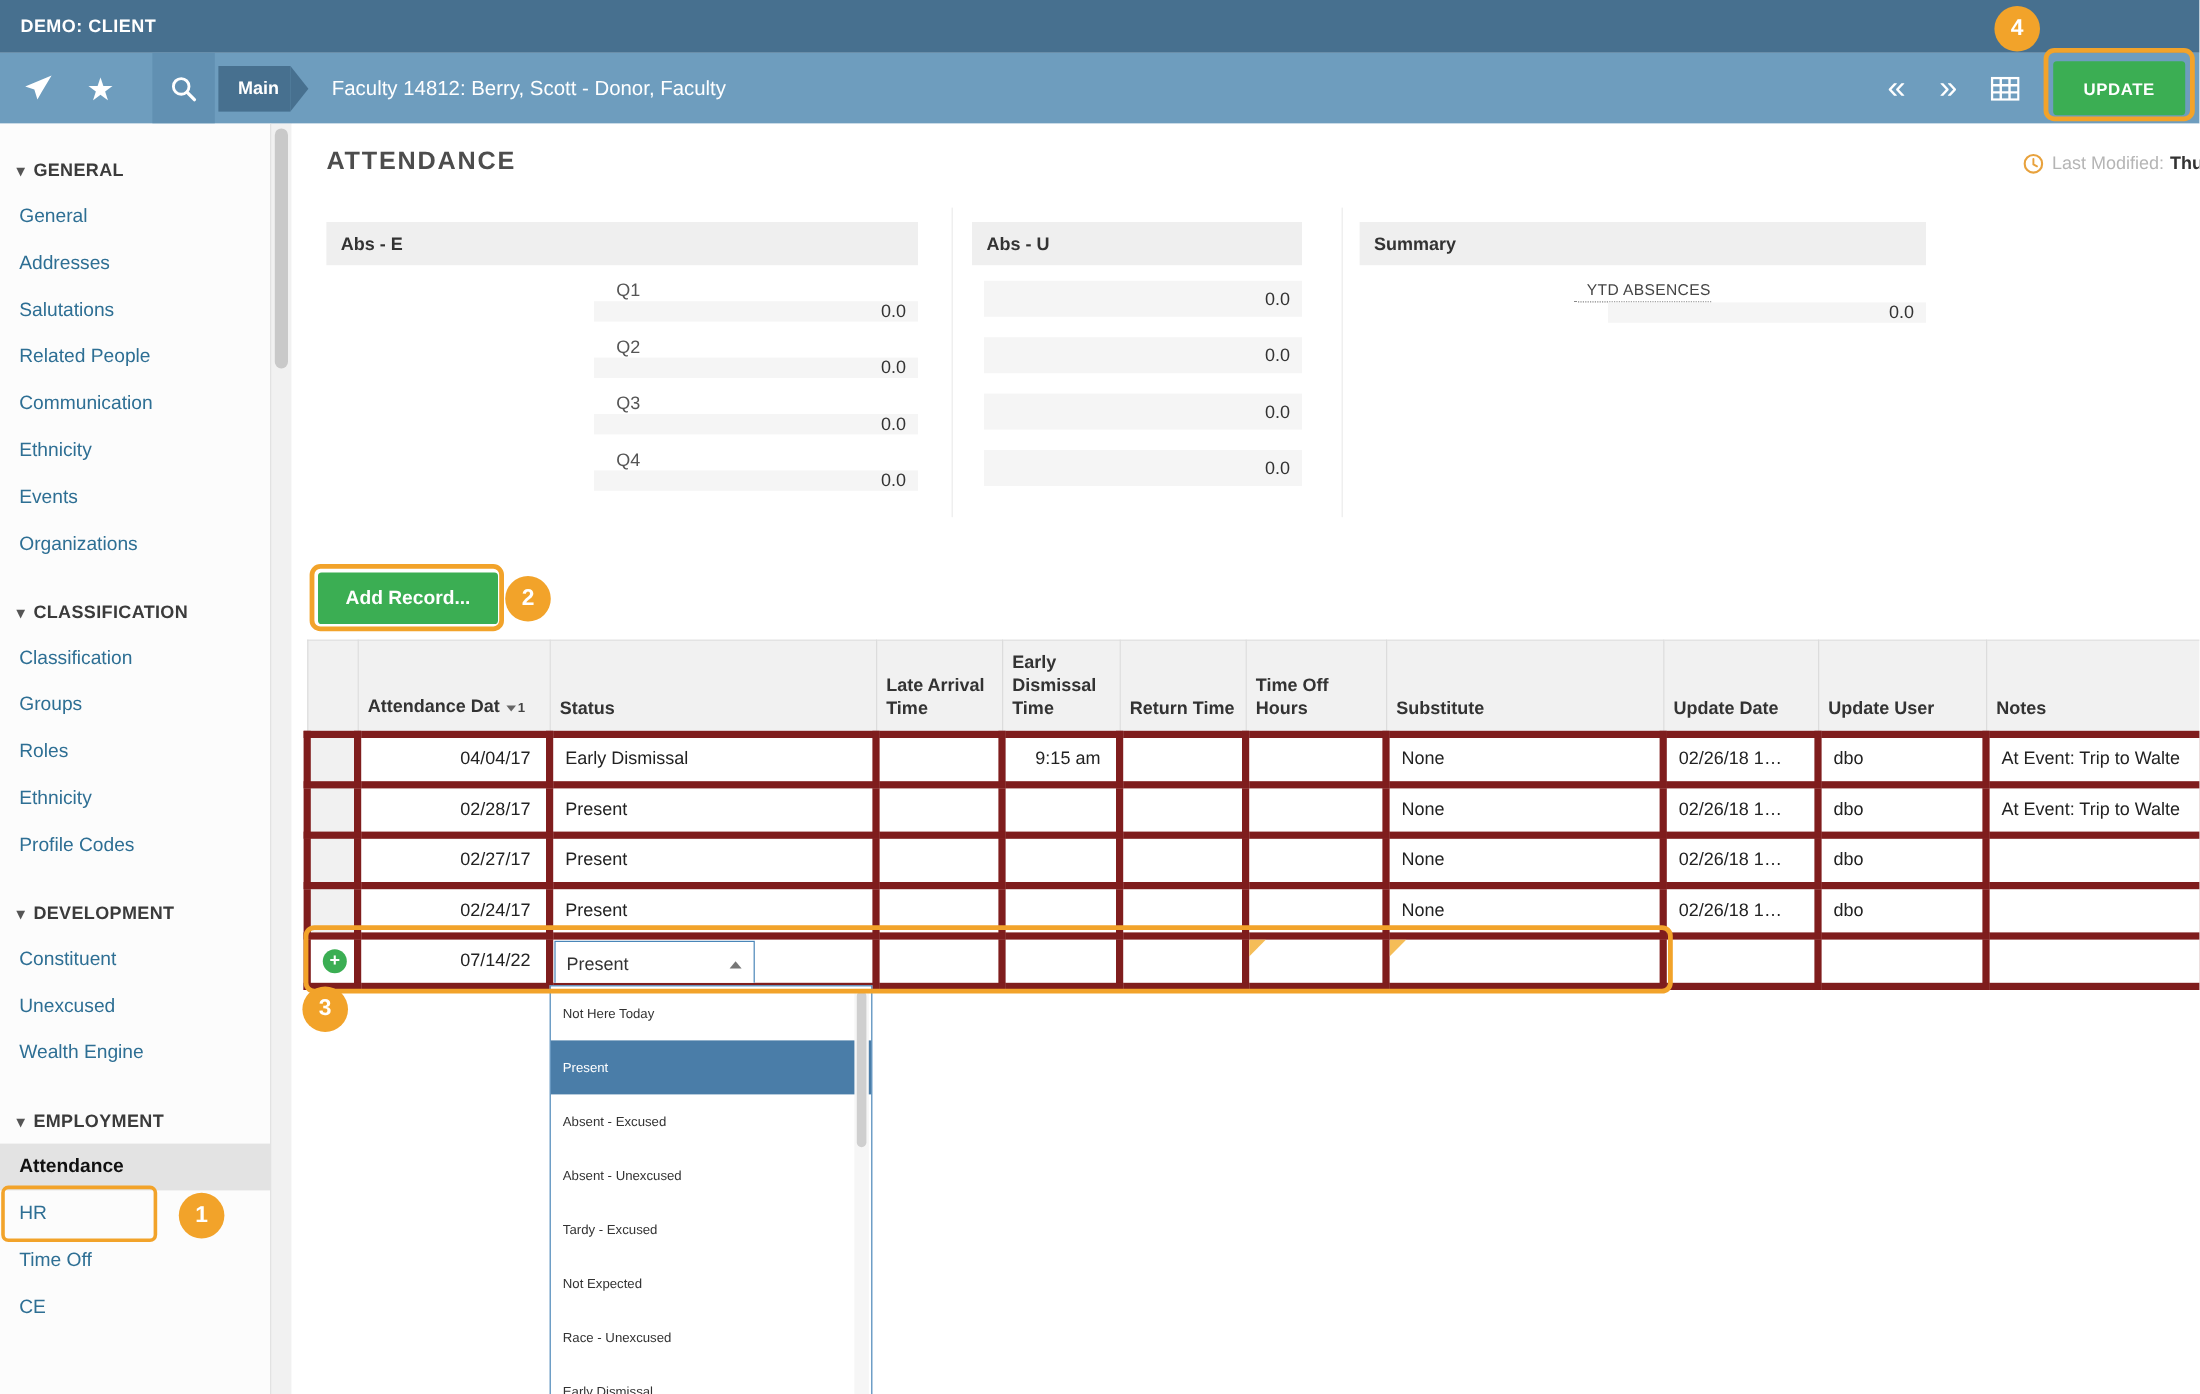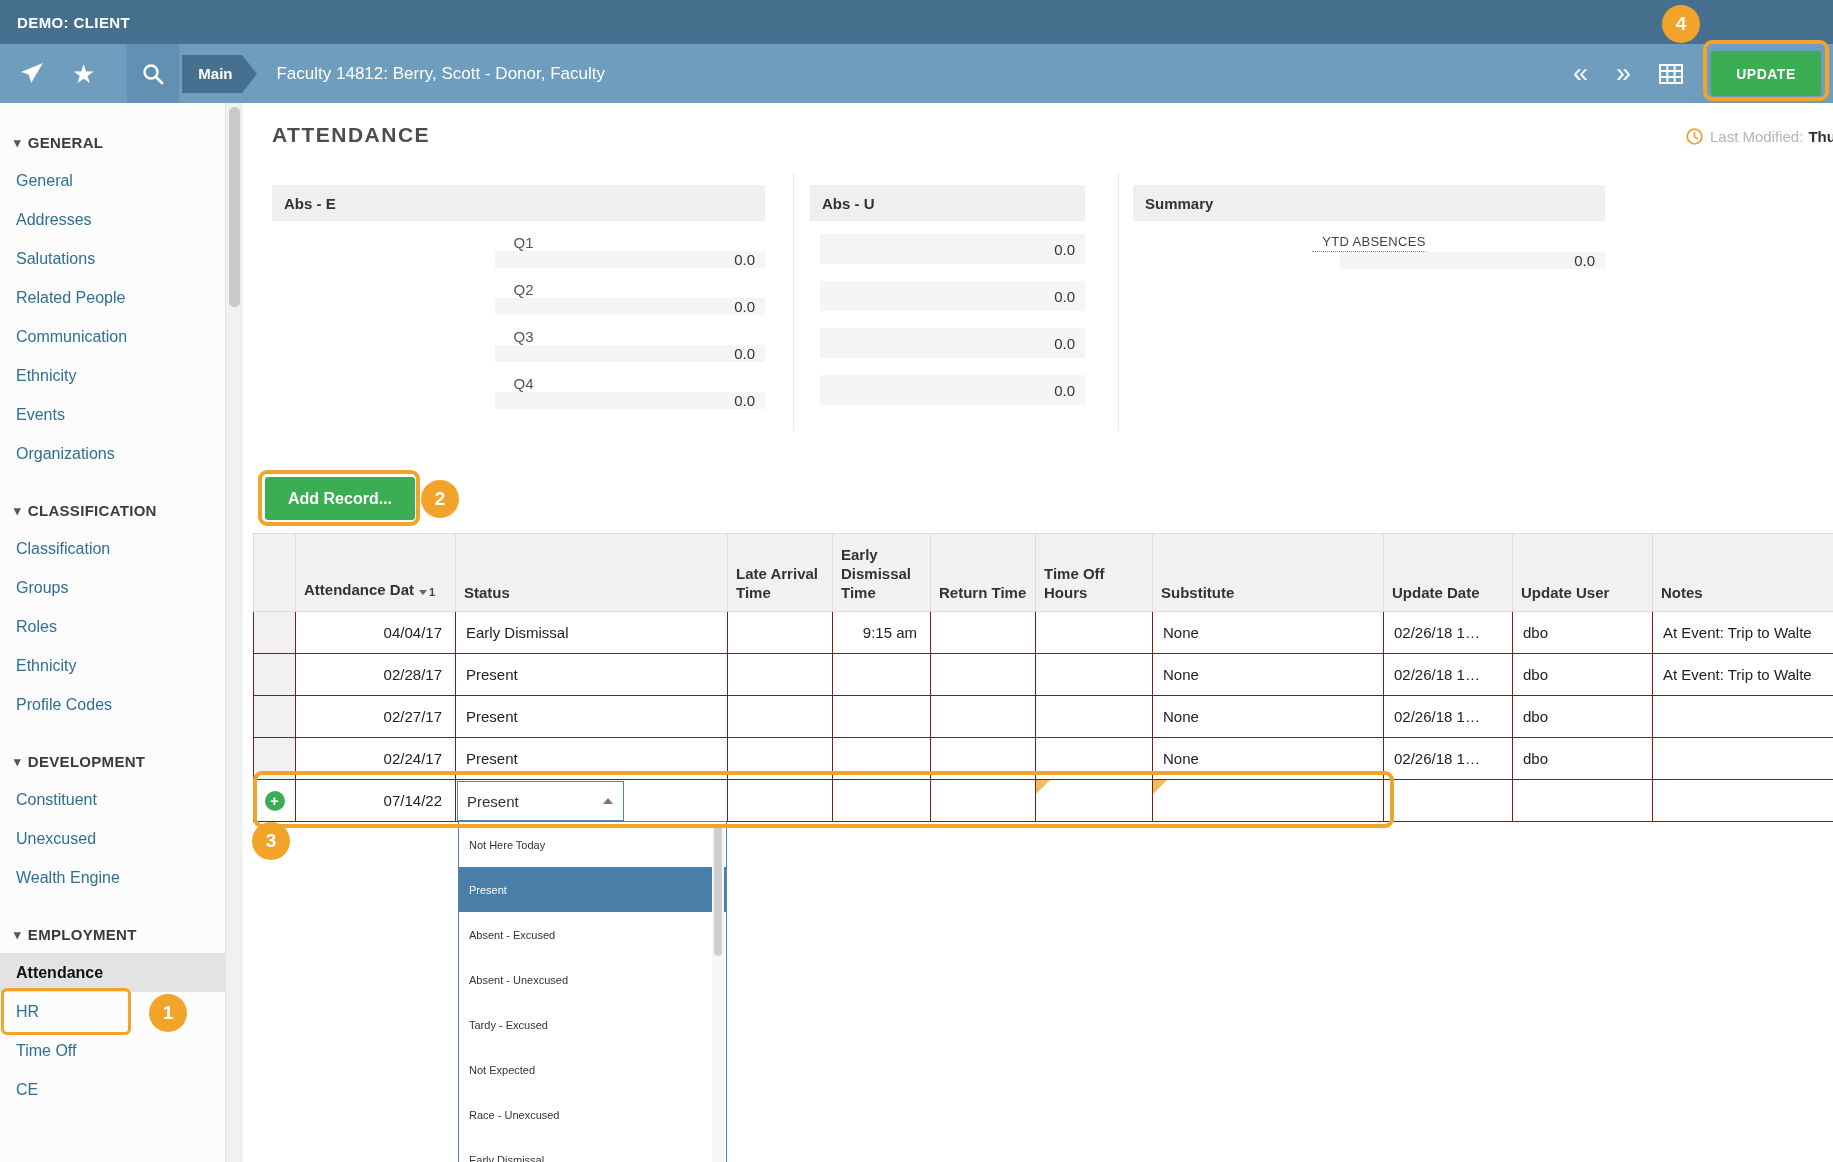--- a/index.html
+++ b/index.html
@@ -58,21 +58,21 @@
   .vdiv{position:absolute;top:70px;width:1px;height:258px;background:#ECECEC;}
 
   .add-btn{position:absolute;left:22px;top:374px;width:150px;height:43px;background:#3BAE53;color:#fff;
     font-weight:bold;font-size:16px;border:none;border-radius:3px;font-family:inherit;cursor:pointer;}
 
   
   .grid-table{position:absolute;left:10px;top:430px;border-collapse:collapse;table-layout:fixed;width:1580px;font-size:15px;}
   .grid-table thead tr{height:78px;}
   .grid-table th{background:#F1F1F1;border:1px solid #DCDCDC;vertical-align:bottom;text-align:left;
     padding:6px 8px 9px 8px;font-size:15px;color:#333;line-height:19px;font-weight:bold;}
-  .grid-table td{border:1px solid #7f1d1d;height:42px;padding:0 10px;color:#222;overflow:hidden;white-space:nowrap;}
+  .grid-table td{border:6px solid #7f1d1d;height:42px;padding:0 10px;color:#222;overflow:hidden;white-space:nowrap;}
   .sel{background:#F1F1F1;border:1px solid #DCDCDC;}
   td.r{text-align:right;padding-right:13px;}
   .muted{color:#9B9B9B;border-radius:21px;}
   .sort-wrap{display:inline-flex;align-items:center;margin-left:5px;vertical-align:baseline;}
   .sort-caret{width:0;height:0;border-left:4px solid transparent;border-right:4px solid transparent;
     border-top:5px solid #666;display:inline-block;margin-right:2px;}
   .sort-num{font-size:11px;color:#444;font-weight:bold;}
 
   .plus-circle{width:20px;height:20px;border-radius:50%;background:#3BAE53;color:#fff;display:flex;
     align-items:center;justify-content:center;font-size:15px;font-weight:bold;margin:0 auto;cursor:pointer;line-height:18px;}

